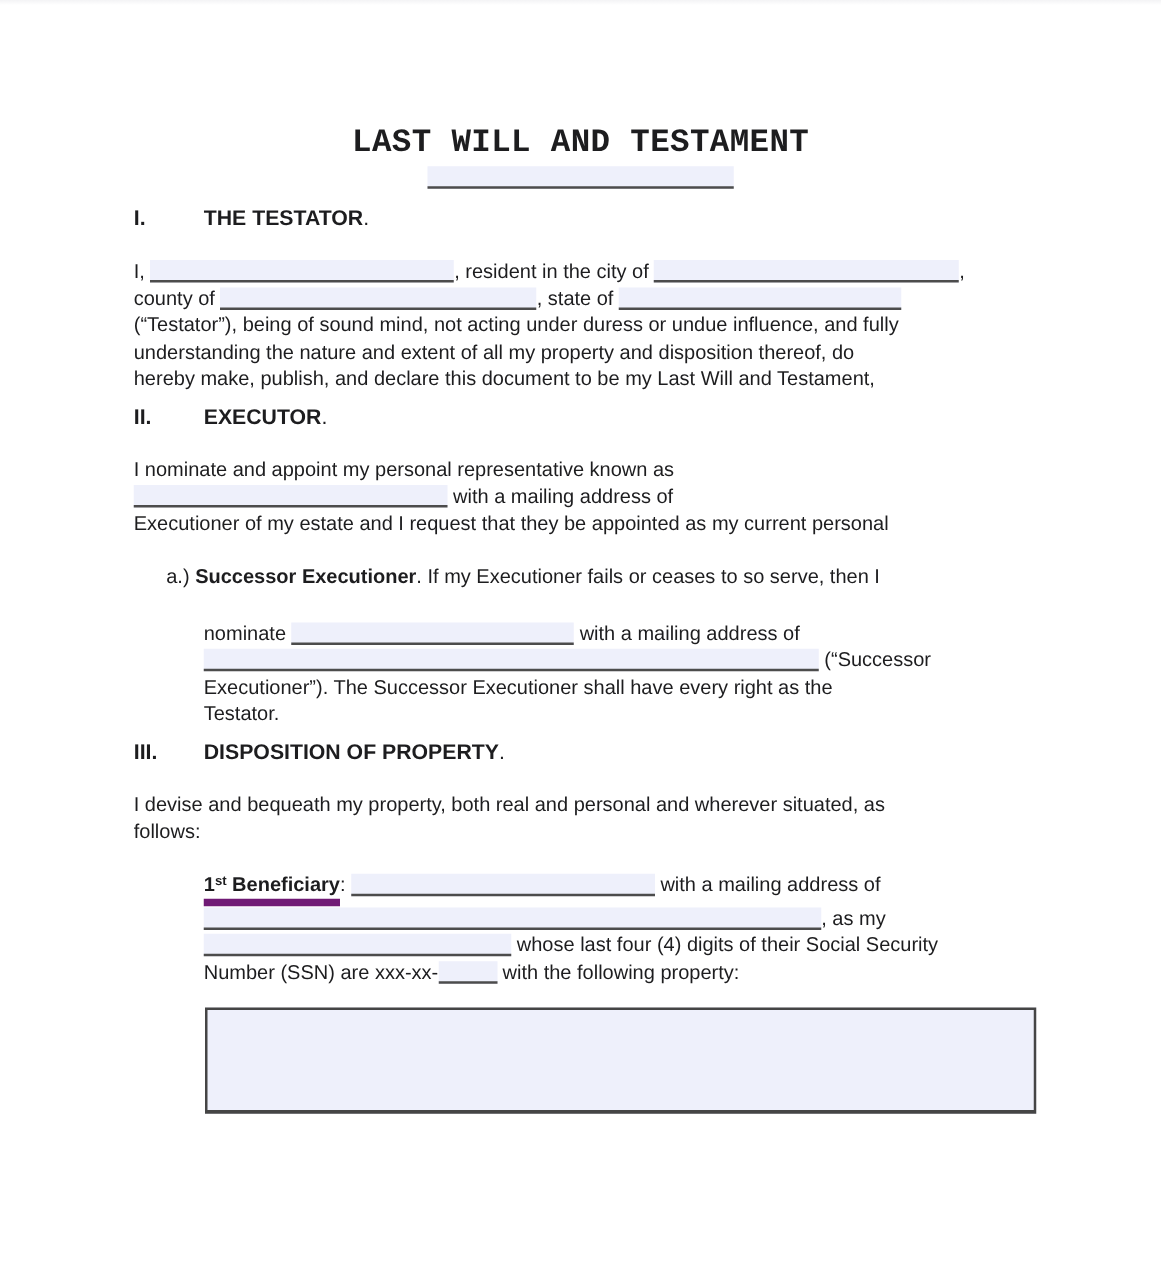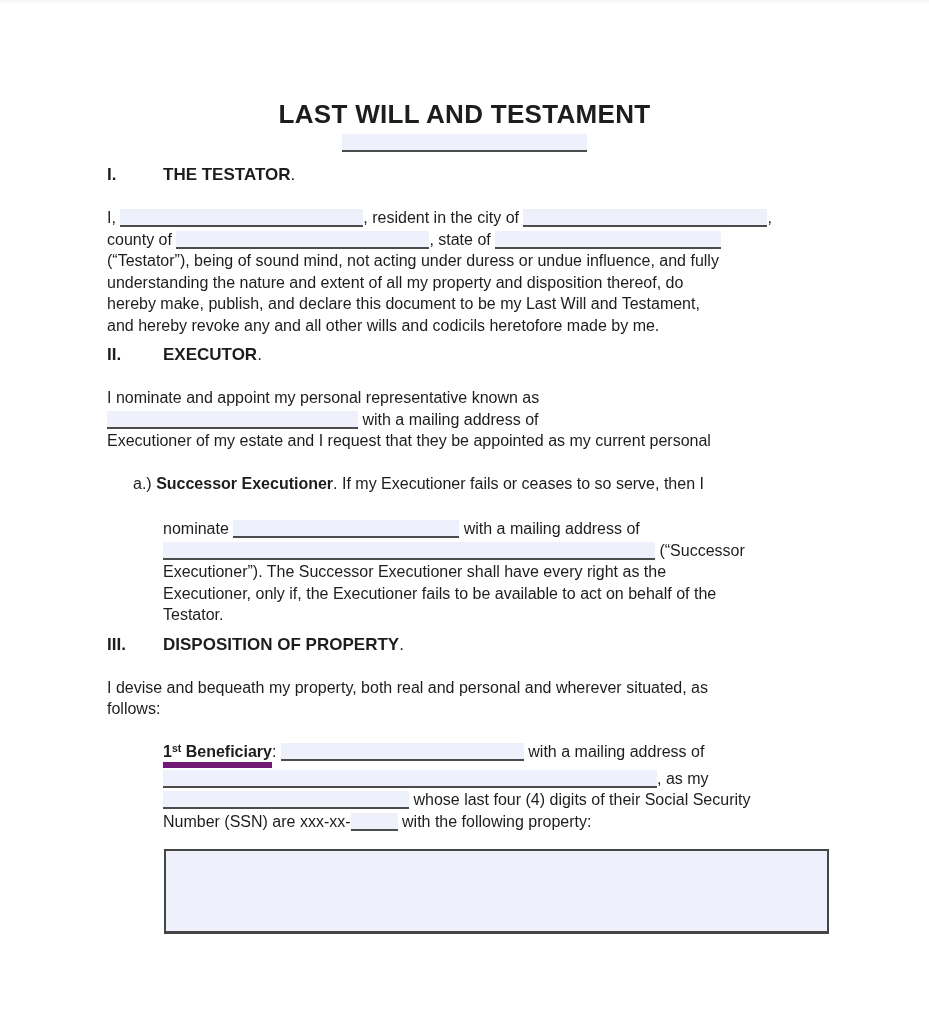--- a/index.html
+++ b/index.html
@@ -19,21 +19,21 @@
   .scan-strip {
     position: absolute;
     top: 0; left: 0;
     width: 100%; height: 4px;
     background: linear-gradient(to bottom, #f3f3f5, #ffffff);
   }
   .content {
     padding: 0 107px;
   }
   .blk { }
-  .m-title { padding-top: 98px; }
+  .m-title { padding-top: 98px; font-family: Liberation Mono, monospace; }
   .m-head  { margin-top: 8px; }
   .m-para  { margin-top: 21px; }
   .m-box   { margin-top: 17px; }
 
   .line {
     white-space: pre;
     font-size: 16px;
     line-height: 21.5px;
   }
   .l-title {
@@ -91,36 +91,34 @@
       </div>
       <div class="blk m-head">
         <div class="line l-head"><span class="num" style="width: 56px;">I.</span><span class="">THE TESTATOR</span><span class="reg">.</span></div>
       </div>
       <div class="blk m-para">
         <div class="line"><span class="">I, </span><span class="blank" style="width: 243px;"></span><span class="">, resident in the city of </span><span class="blank" style="width: 244px;"></span><span class="">,</span></div>
         <div class="line"><span class="">county of </span><span class="blank" style="width: 253px;"></span><span class="">, state of </span><span class="blank" style="width: 226px;"></span></div>
         <div class="line"><span class="">(“Testator”), being of sound mind, not acting under duress or undue influence, and fully</span></div>
         <div class="line"><span class="">understanding the nature and extent of all my property and disposition thereof, do</span></div>
         <div class="line"><span class="">hereby make, publish, and declare this document to be my Last Will and Testament,</span></div>
-        <div class="line"><span class="">and hereby revoke any and all other wills and codicils heretofore made by me.</span></div>
       </div>
       <div class="blk m-head">
         <div class="line l-head"><span class="num" style="width: 56px;">II.</span><span class="">EXECUTOR</span><span class="reg">.</span></div>
       </div>
       <div class="blk m-para">
         <div class="line"><span class="">I nominate and appoint my personal representative known as</span></div>
         <div class="line"><span class="blank" style="width: 251px;"></span><span class=""> with a mailing address of</span></div>
         <div class="line"><span class="">Executioner of my estate and I request that they be appointed as my current personal</span></div>
       </div>
       <div class="blk m-para">
         <div class="line" style="padding-left: 26px;"><span class="">a.) </span><span class="b">Successor Executioner</span><span class="">. If my Executioner fails or ceases to so serve, then I</span></div>
         <div class="line" style="padding-left: 56px; margin-top: 24px;"><span class="">nominate </span><span class="blank" style="width: 226px;"></span><span class=""> with a mailing address of</span></div>
         <div class="line" style="padding-left: 56px;"><span class="blank" style="width: 492px;"></span><span class=""> (“Successor</span></div>
         <div class="line" style="padding-left: 56px;"><span class="">Executioner”). The Successor Executioner shall have every right as the</span></div>
-        <div class="line" style="padding-left: 56px;"><span class="">Executioner, only if, the Executioner fails to be available to act on behalf of the</span></div>
         <div class="line" style="padding-left: 56px;"><span class="">Testator.</span></div>
       </div>
       <div class="blk m-head">
         <div class="line l-head"><span class="num" style="width: 56px;">III.</span><span class="">DISPOSITION OF PROPERTY</span><span class="reg">.</span></div>
       </div>
       <div class="blk m-para">
         <div class="line"><span class="">I devise and bequeath my property, both real and personal and wherever situated, as</span></div>
         <div class="line"><span class="">follows:</span></div>
       </div>
       <div class="blk m-para">

